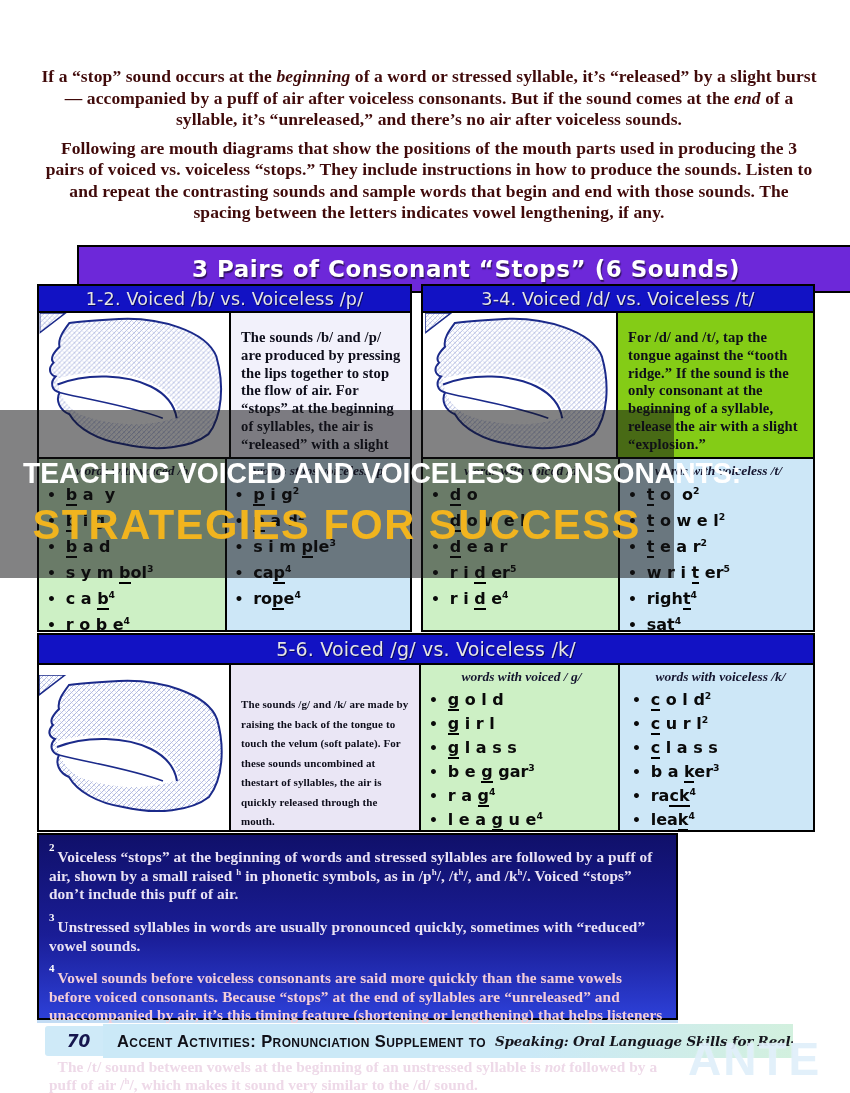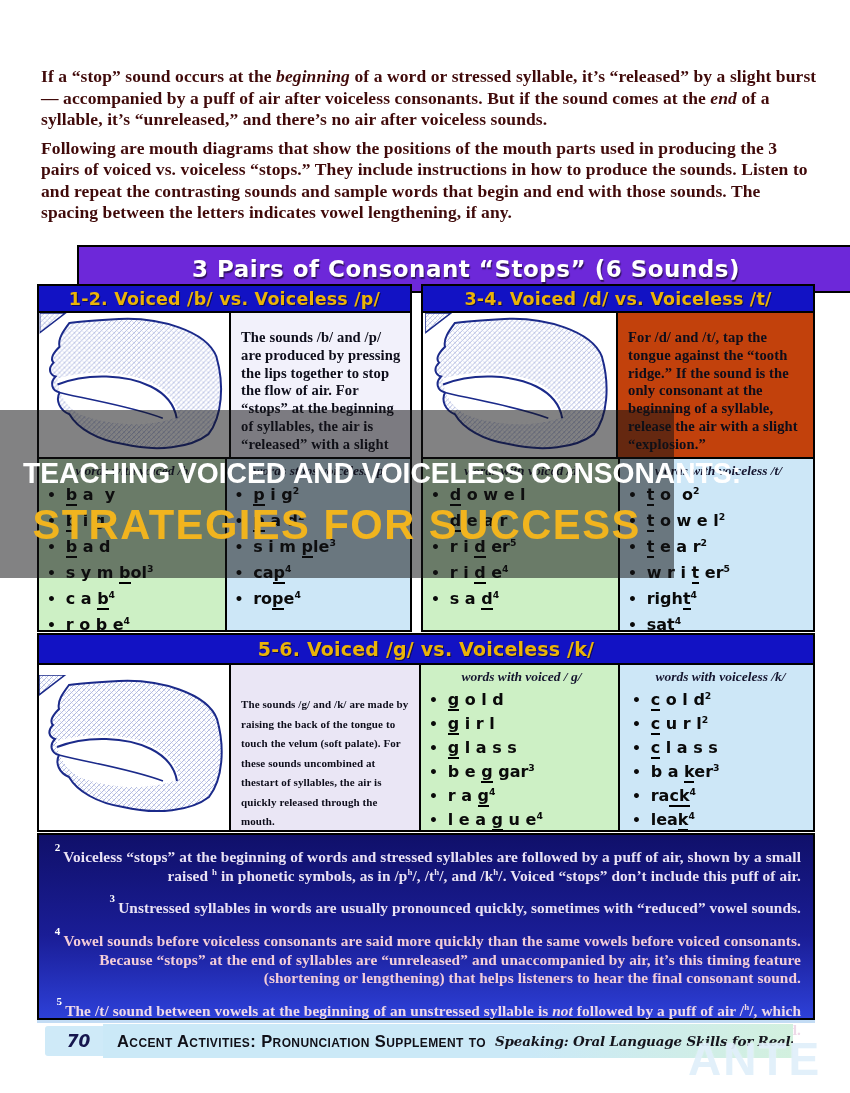--- a/index.html
+++ b/index.html
@@ -6,20 +6,21 @@
   html,body { background:#ffffff; }
   body {
     position:relative; width:850px; height:1093px; overflow:hidden;
     font-family:"Liberation Serif", serif;
   }
   
   .intro { position:absolute; left:41px; top:66px; width:776px; color:#400a0a; }
   .intro p {
     font-weight:bold; font-size:17.5px; line-height:21.5px; margin-bottom:7px;
     letter-spacing:0.1px;
+    text-align:center;
   }
   
   .blk { position:absolute; border:2px solid #000; background:#fff; }
   .title-bar {
     left:37px; top:245px; width:778px; height:48px;
     background:#6d28d9; display:flex; align-items:center; justify-content:center;margin-left:40px;
   }
   .title-bar span {
     color:#fff; font-family:"DejaVu Sans", sans-serif; font-weight:bold;
     font-size:23px; letter-spacing:0.5px; text-shadow:1px 2px 1px rgba(0,0,0,0.55);
@@ -28,36 +29,36 @@
   .pair-block { display:flex; flex-direction:column; }
   .blk-bp { left:37px;  top:284px; width:375px; height:348px; }
   .blk-dt { left:421px; top:284px; width:394px; height:348px; }
   .blk-gk { left:37px;  top:633px; width:778px; height:199px; }
   .blue-hdr {
     background:#1212c4; border-bottom:2px solid #000; height:27px; flex:0 0 27px;
     display:flex; align-items:center; justify-content:center;
   }
   .blk-gk .blue-hdr { height:30px; flex:0 0 30px; }
   .blue-hdr span {
-    color:#eab308; font-family:"DejaVu Sans", sans-serif; font-weight:bold;
+    color:#e5e5e5; font-family:"DejaVu Sans", sans-serif; font-weight:normal;
     font-size:17.5px; letter-spacing:0.2px; white-space:nowrap;
     text-shadow:1px 1px 0 rgba(0,0,0,0.5);
   }
   .blk-gk .blue-hdr span { font-size:19px; }
   .pair-row { display:flex; flex:0 0 144px; min-height:0; }
   .blk-gk .pair-row { flex:1 1 auto; }
   .diagram-cell { background:#fff; position:relative; overflow:hidden; }
   .blk-bp .diagram-cell { flex:0 0 190px; }
   .blk-dt .diagram-cell { flex:0 0 193px; }
   .blk-gk .diagram-cell { flex:0 0 190px; }
   .instr-cell {
     flex:1 1 auto; border-left:2px solid #000; padding:16px 8px 4px 10px;
   }
   .blk-bp .instr-cell { background:#f2f1fb; }
-  .blk-dt .instr-cell { background:#c2410c; }
+  .blk-dt .instr-cell { background:#84cc16; }
   .blk-gk .instr-cell { flex:0 0 192px; background:#eae6f5; border-right:2px solid #000; }
   .instr-cell p {
     font-weight:bold; font-size:14.6px; line-height:17.8px; color:#0d0d1a;
     letter-spacing:0.1px;
   }
   .blk-gk .instr-cell p { font-size:11px; line-height:19.5px; padding-top:14px; }
   
   .lists-row { display:flex; flex:1 1 auto; border-top:2px solid #000; min-height:0; }
   .word-panel { flex:1 1 50%; padding:3px 4px 0 8px; }
   .word-panel.voiced   { background:#cdf0c5; }
@@ -74,25 +75,24 @@
     font-size:16px; line-height:25px; color:#0a0a0a;
   }
   .blk-gk ul.words li { line-height:23px; }
   ul.words li::before { content:"•  "; font-size:14px; }
   .ul { border-bottom:2.2px solid #000; padding-bottom:0px; }
   ul.words sup, .fntext sup {
     font-size:0.58em; vertical-align:super; line-height:0; font-weight:bold;
   }
   
   .footnotes {
-    left:37px; top:833px; width:778px; height:187px;
+    left:37px; top:833px; width:641px; height:187px;
     background:linear-gradient(180deg,#10106a 0%, #1a1d96 55%, #2d40d8 100%);
     box-shadow:0 3px 0 rgba(170,205,240,0.7);
     padding:8px 12px 4px 10px;
-    text-align:right;
   }
   ol.fn-list { list-style:none; }
   ol.fn-list li {
     font-weight:bold; font-size:15.3px; line-height:18.6px; margin-bottom:9px;
     letter-spacing:0.1px;
   }
   ol.fn-list li:nth-child(1) .fntext, ol.fn-list li:nth-child(2) .fntext { color:#e9e2f4; }
   ol.fn-list li:nth-child(3) .fntext { color:#f3cdd8; }
   ol.fn-list li:nth-child(4) .fntext { color:#eed9e8; }
   .fnnum { color:#ffffff; font-size:11px; position:relative; top:-5px; margin-right:3px; }
@@ -228,25 +228,25 @@
         </svg>
     </div>
     <div class="instr-cell">
       <p>For /d/ and /t/, tap the tongue against the “tooth ridge.” If the sound is the only consonant at the beginning of a syllable, release the air with a slight “explosion.”</p>
     </div>
   </div>
   <div class="lists-row">
     <div class="word-panel voiced">
       <span class="wp-hdr">words with voiced /d/</span>
       <ul class="words">
+          <li><span class="ul">d</span> o</li>
           <li><span class="ul">d</span> o w e l</li>
           <li><span class="ul">d</span> e a r</li>
           <li>r i <span class="ul">d</span> er<sup>5</sup></li>
           <li>r i <span class="ul">d</span> e<sup>4</sup></li>
-          <li>s a <span class="ul">d</span><sup>4</sup></li>
         </ul>
     </div>
     <div class="word-panel voiceless">
       <span class="wp-hdr">words with voiceless /t/</span>
       <ul class="words">
           <li><span class="ul">t</span> o  o<sup>2</sup></li>
           <li><span class="ul">t</span> o w e l<sup>2</sup></li>
           <li><span class="ul">t</span> e a r<sup>2</sup></li>
           <li>w r i <span class="ul">t</span> er<sup>5</sup></li>
           <li>righ<span class="ul">t</span><sup>4</sup></li>

